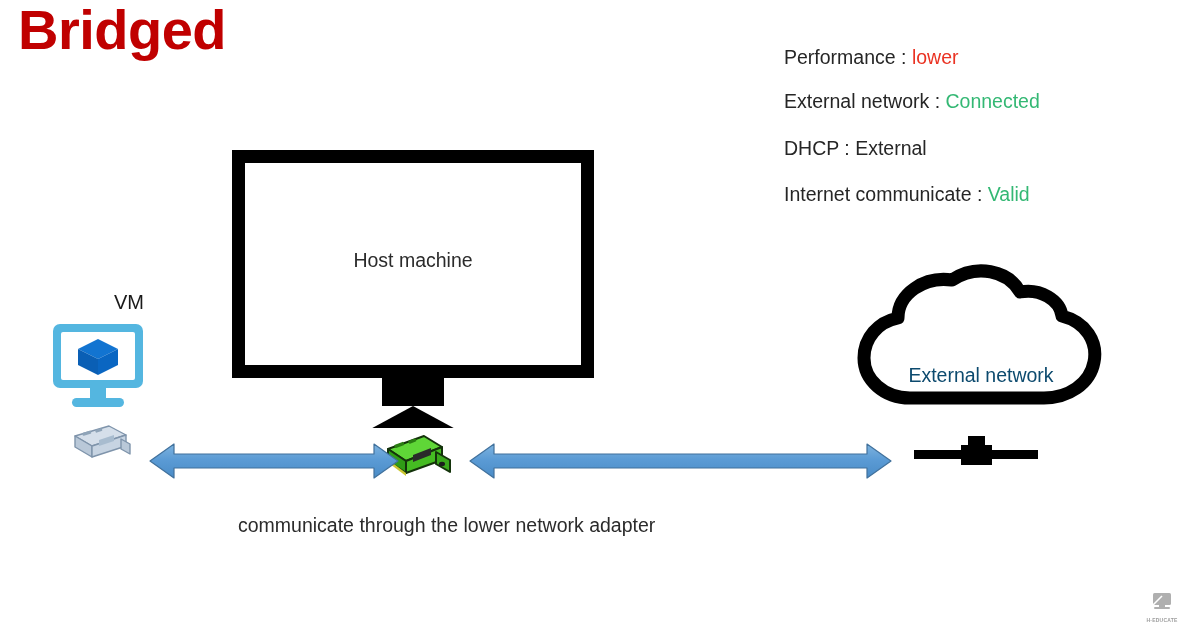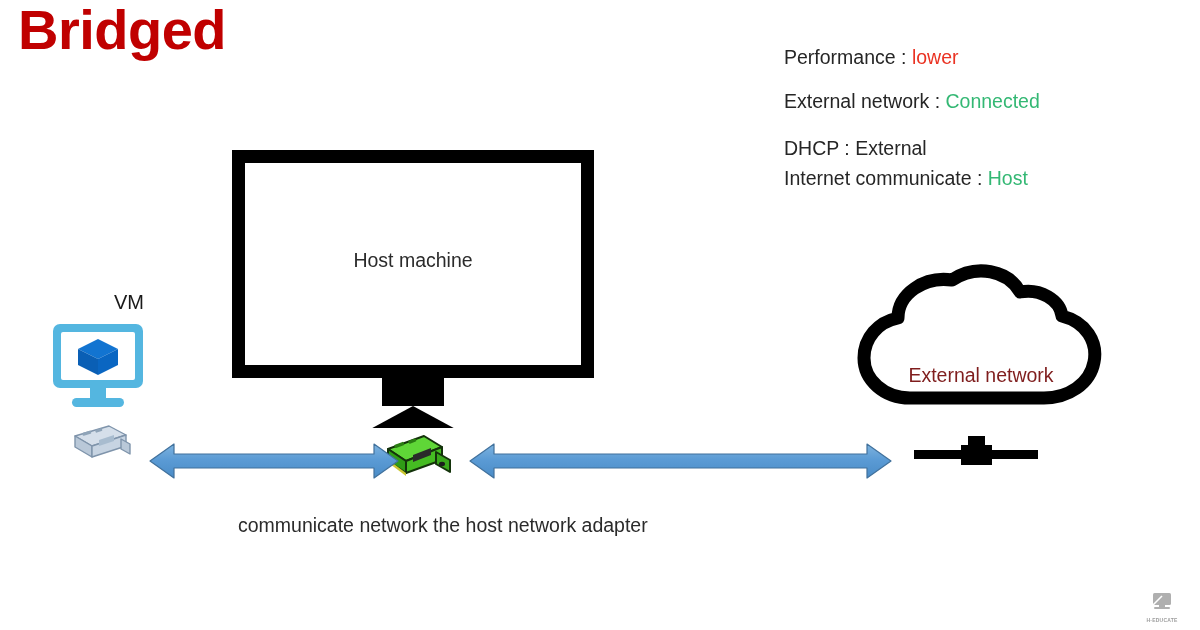--- a/index.html
+++ b/index.html
@@ -40,21 +40,21 @@
     font-size: 19.5px;
     color: #262626;
     white-space: nowrap;
     line-height: 1.0;
   }
   .info-line .val-red   { color: #EA3323; }
   .info-line .val-green { color: #34B874; }
   .info-line .val-plain { color: #262626; }
   #info-line-0 { margin-bottom: 24px; }
   #info-line-1 { margin-bottom: 28px; }
-  #info-line-2 { margin-bottom: 10px; }
+  #info-line-2 { margin-bottom: 26px; }
 
   
   #vm-group {
     position: absolute;
     left: 50px;
     top: 292px;
     width: 150px;
   }
   #vm-label {
     font-size: 20px;
@@ -121,21 +121,21 @@
     left: 848px;
     top: 258px;
   }
   #cloud-label {
     position: absolute;
     left: 0;
     top: 106px;
     width: 266px;
     text-align: center;
     font-size: 19.5px;
-    color: #7f1d1d;
+    color: #0c4a6e;
   }
   #bus-connector {
     position: absolute;
     left: 66px;
     top: 178px;
   }
 
   
   #arrow-left  { position: absolute; left: 148px; top: 440px; }
   #arrow-right { position: absolute; left: 468px; top: 440px; }
@@ -181,21 +181,21 @@
 
   <div class="info-line" id="info-line-1">
     <span>External network  : </span><span class="val-green">Connected</span>
   </div>
 
   <div class="info-line" id="info-line-2">
     <span>DHCP : </span><span class="val-plain">External</span>
   </div>
 
   <div class="info-line" id="info-line-3">
-    <span>Internet communicate : </span><span class="val-green">Host</span>
+    <span>Internet communicate : </span><span class="val-green">Valid</span>
   </div>
 
 </div>
 
 <div id="vm-group">
 
   <div id="vm-label">VM</div>
 
   <div id="vm-monitor-icon">
     <svg width="96" height="88" viewBox="0 0 96 88" xmlns="http://www.w3.org/2000/svg">
@@ -316,21 +316,21 @@
         <stop offset="0%" stop-color="#7EB3DE"></stop>
         <stop offset="45%" stop-color="#5B9BD5"></stop>
         <stop offset="100%" stop-color="#4A8CC7"></stop>
       </linearGradient>
     </defs>
     <polygon points="2,21 26,4 26,14 399,14 399,4 423,21 399,38 399,28 26,28 26,38" fill="url(#arrGradR)" stroke="#41719C" stroke-width="1.2" stroke-linejoin="round"></polygon>
   </svg>
 </div>
 
 <div id="caption">
-  <div>communicate network the host network adapter</div>
+  <div>communicate through the lower network adapter</div>
 </div>
 
 <div id="watermark">
   <svg width="26" height="20" viewBox="0 0 26 20" xmlns="http://www.w3.org/2000/svg">
     <rect x="4" y="1" width="18" height="12" rx="1.5" fill="#6e6e6e"></rect>
     <rect x="10" y="13" width="6" height="2" fill="#6e6e6e"></rect>
     <rect x="5" y="15" width="16" height="2" rx="1" fill="#6e6e6e"></rect>
     <line x1="3" y1="14" x2="13" y2="4" stroke="#ffffff" stroke-width="1.6"></line>
   </svg>
   <div id="watermark-text">H-EDUCATE</div>

